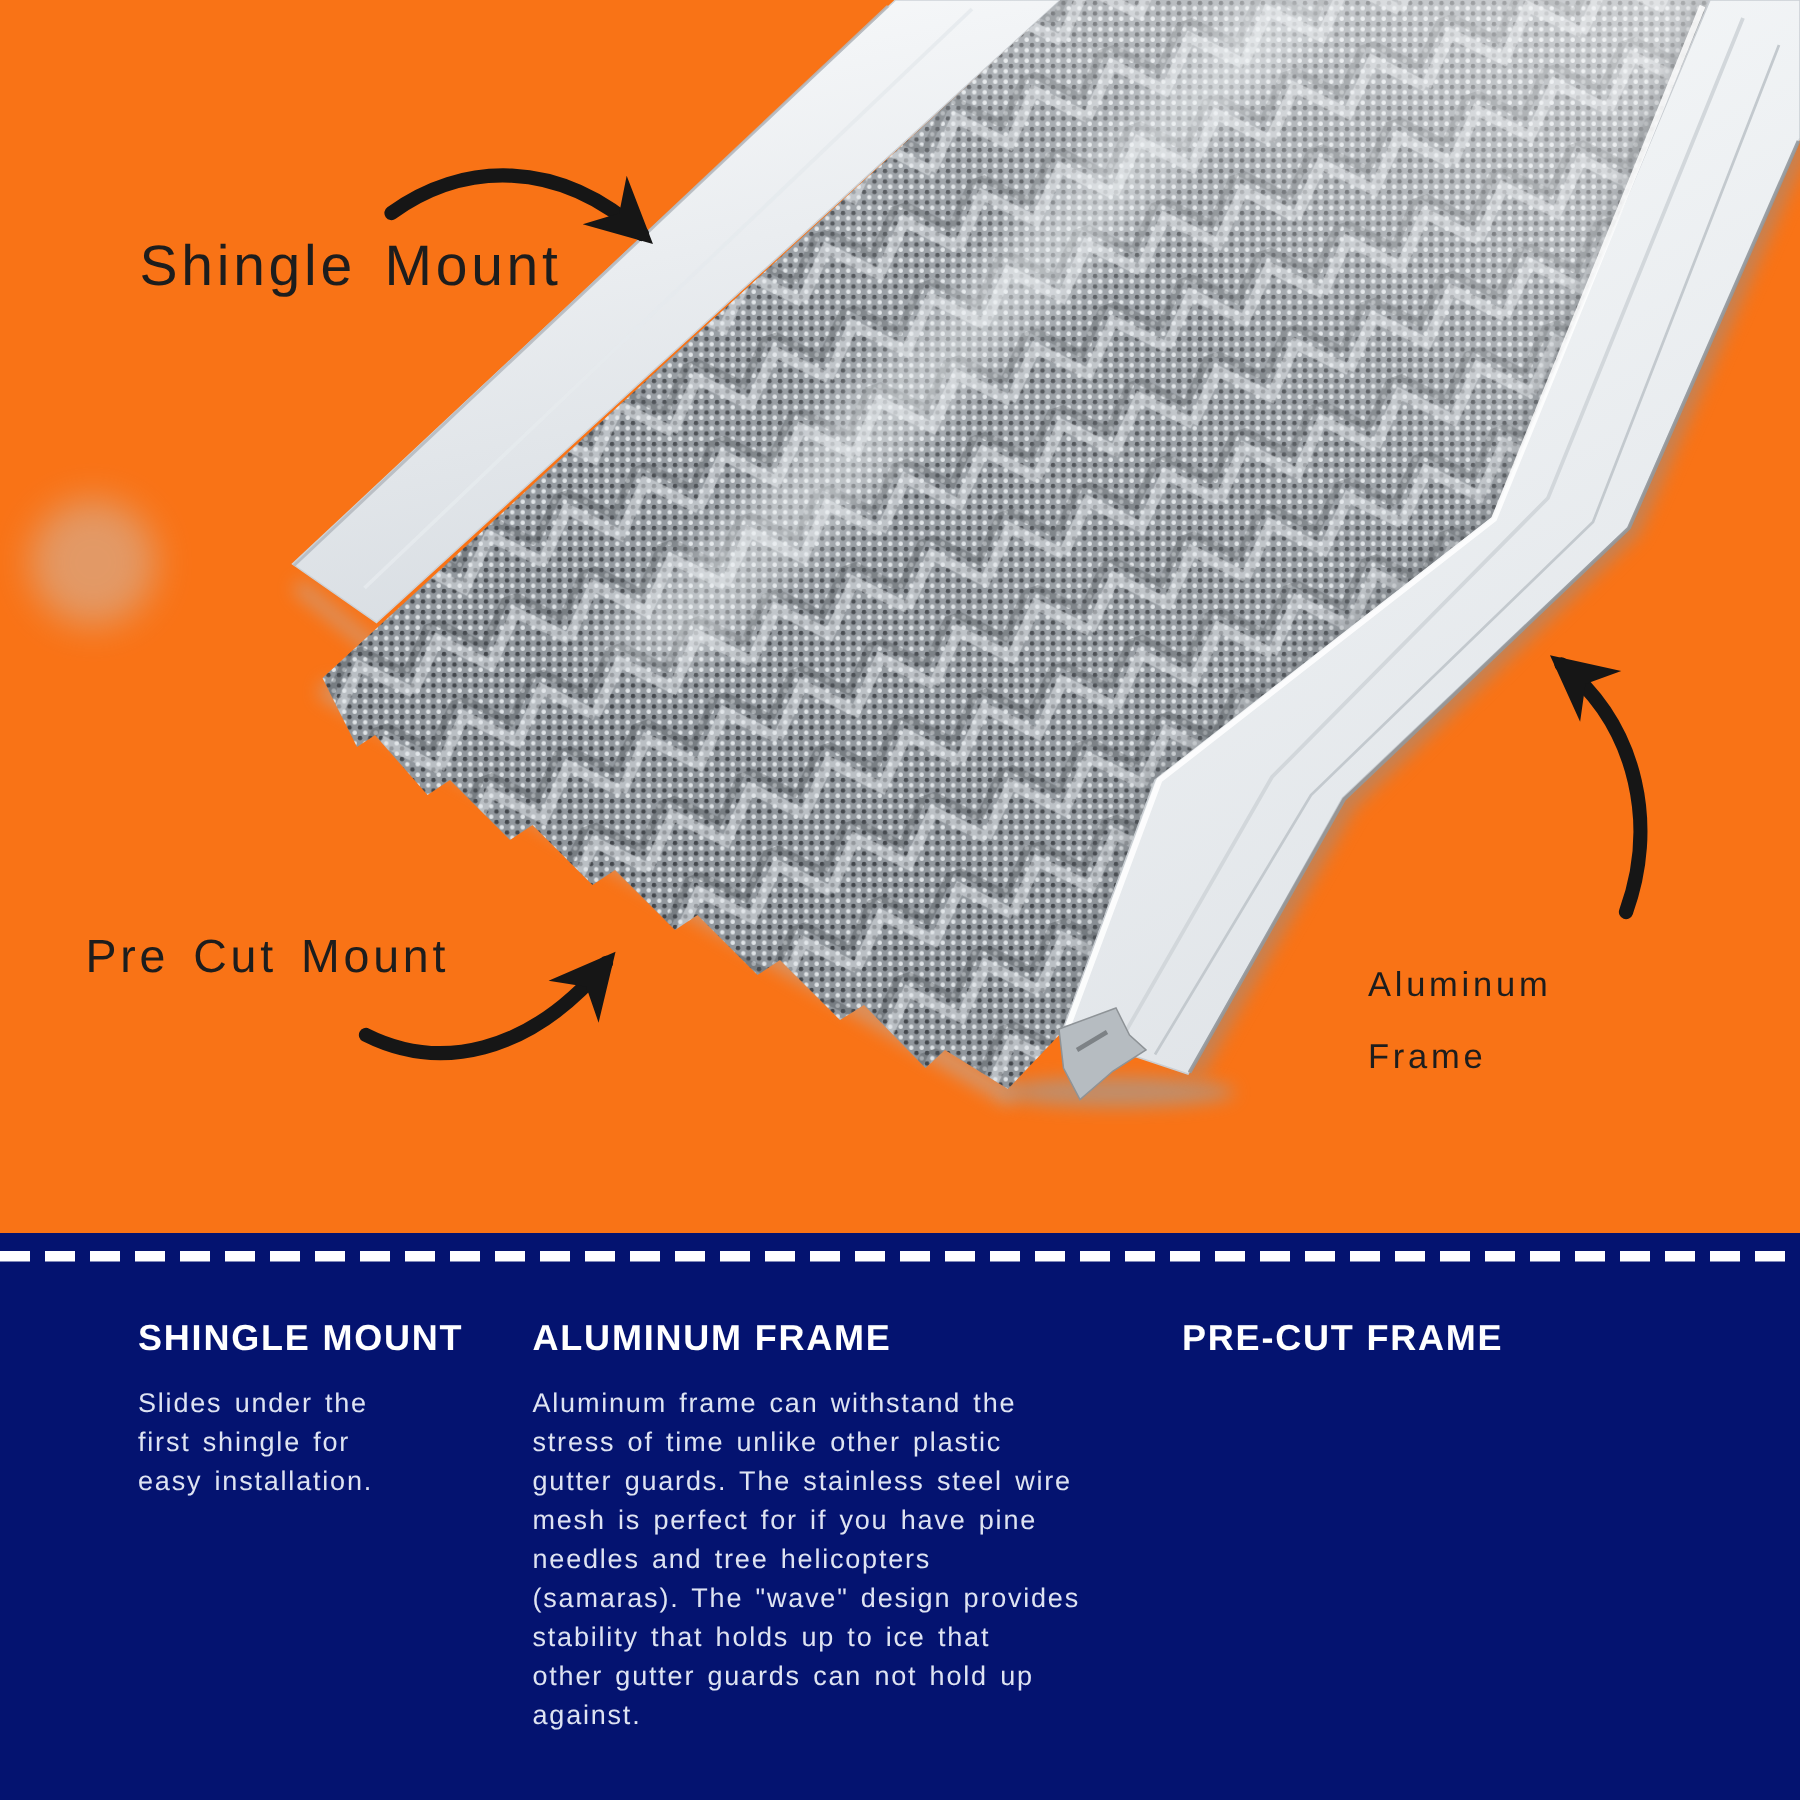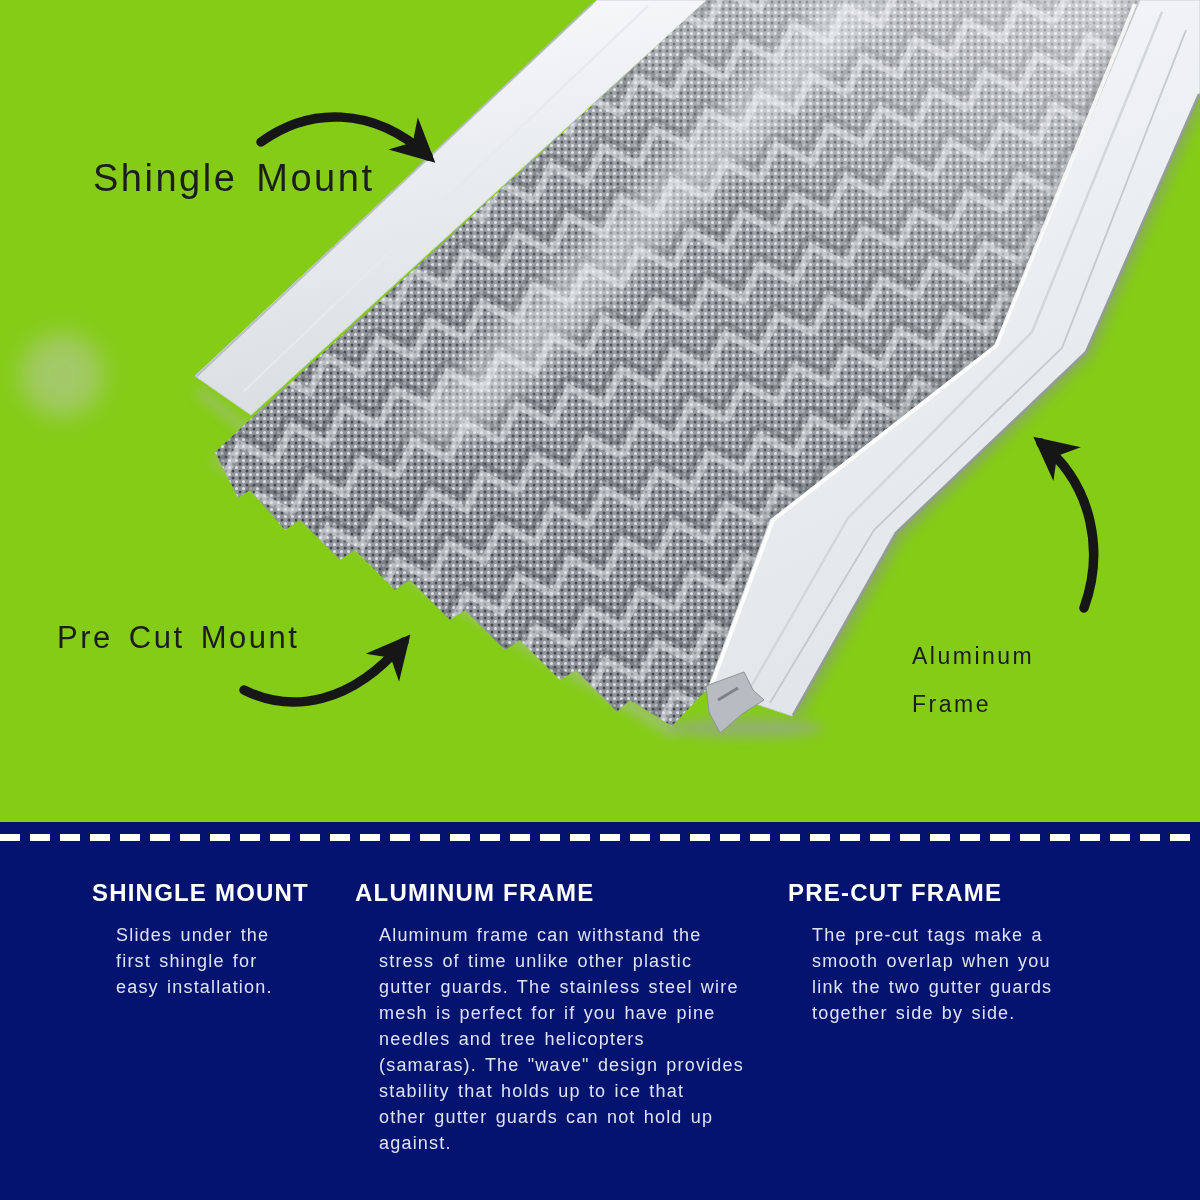--- a/index.html
+++ b/index.html
@@ -5,36 +5,36 @@
   :root{
     --panel-navy:#041370;
     --heading-white:#ffffff;
     --body-text:#dee3f2;
     --label-ink:#1d1d1d;
     --arrow-ink:#161616;
     --dash-white:#ffffff;
   }
   *{box-sizing:border-box;}
   body{margin:0;background:#ffffff;font-family:"Liberation Sans",sans-serif;}
-  .stage{position:relative;width:1200px;height:1200px;background:#84cc16;overflow:hidden;}
+  .stage{position:relative;width:1200px;height:1200px;background:#f97316;overflow:hidden;}
   .photo{position:absolute;left:0;top:0;width:1200px;height:822px;}
   .photo svg{display:block;width:1200px;height:822px;}
   .big-label{position:absolute;color:var(--label-ink);font-weight:400;}
   .label-shingle{left:93px;top:157px;font-size:38px;letter-spacing:2.5px;word-spacing:6px;}
   .label-precut{left:57px;top:620px;font-size:31px;letter-spacing:2.5px;word-spacing:5px;}
   .label-alum{left:912px;top:632px;font-size:23px;letter-spacing:2.5px;line-height:48px;white-space:pre-line;}
   .panel{position:absolute;left:0;top:822px;width:1200px;height:378px;background:var(--panel-navy);}
   .dashes{position:absolute;left:0;top:12px;width:1200px;height:7px;
     background:repeating-linear-gradient(90deg,var(--dash-white) 0 20px,transparent 20px 30px);}
   .col{position:absolute;top:57px;}
   .col-1{left:92px;width:280px;}
   .col-2{left:355px;width:460px;}
   .col-3{left:788px;width:360px;}
   .col-heading{margin:0 0 15px 0;font-size:24px;font-weight:700;color:var(--heading-white);letter-spacing:1.2px;}
-  .col-body{font-size:18px;line-height:26px;color:var(--body-text);letter-spacing:1.2px;word-spacing:2px;white-space:pre-line;margin-left:24px;}
+  .col-body{font-size:18px;line-height:26px;color:var(--body-text);letter-spacing:1.2px;word-spacing:2px;white-space:pre-line;}
 </style>
 </head>
 <body>
 
 <div class="stage">
 
   <div class="photo">
     <svg viewBox="0 0 1200 822" aria-hidden="true">
       <defs>
         <filter id="soft" x="-60%" y="-60%" width="220%" height="220%">
@@ -133,20 +133,16 @@
 mesh is perfect for if you have pine
 needles and tree helicopters
 (samaras). The "wave" design provides
 stability that holds up to ice that
 other gutter guards can not hold up
 against.</div>
     </div>
 
     <div class="col col-3">
       <h3 class="col-heading">PRE-CUT FRAME</h3>
-      <div class="col-body">The pre-cut tags make a
-smooth overlap when you
-link the two gutter guards
-together side by side.</div>
     </div>
   </div>
 
 </div>
 
 </body></html>

